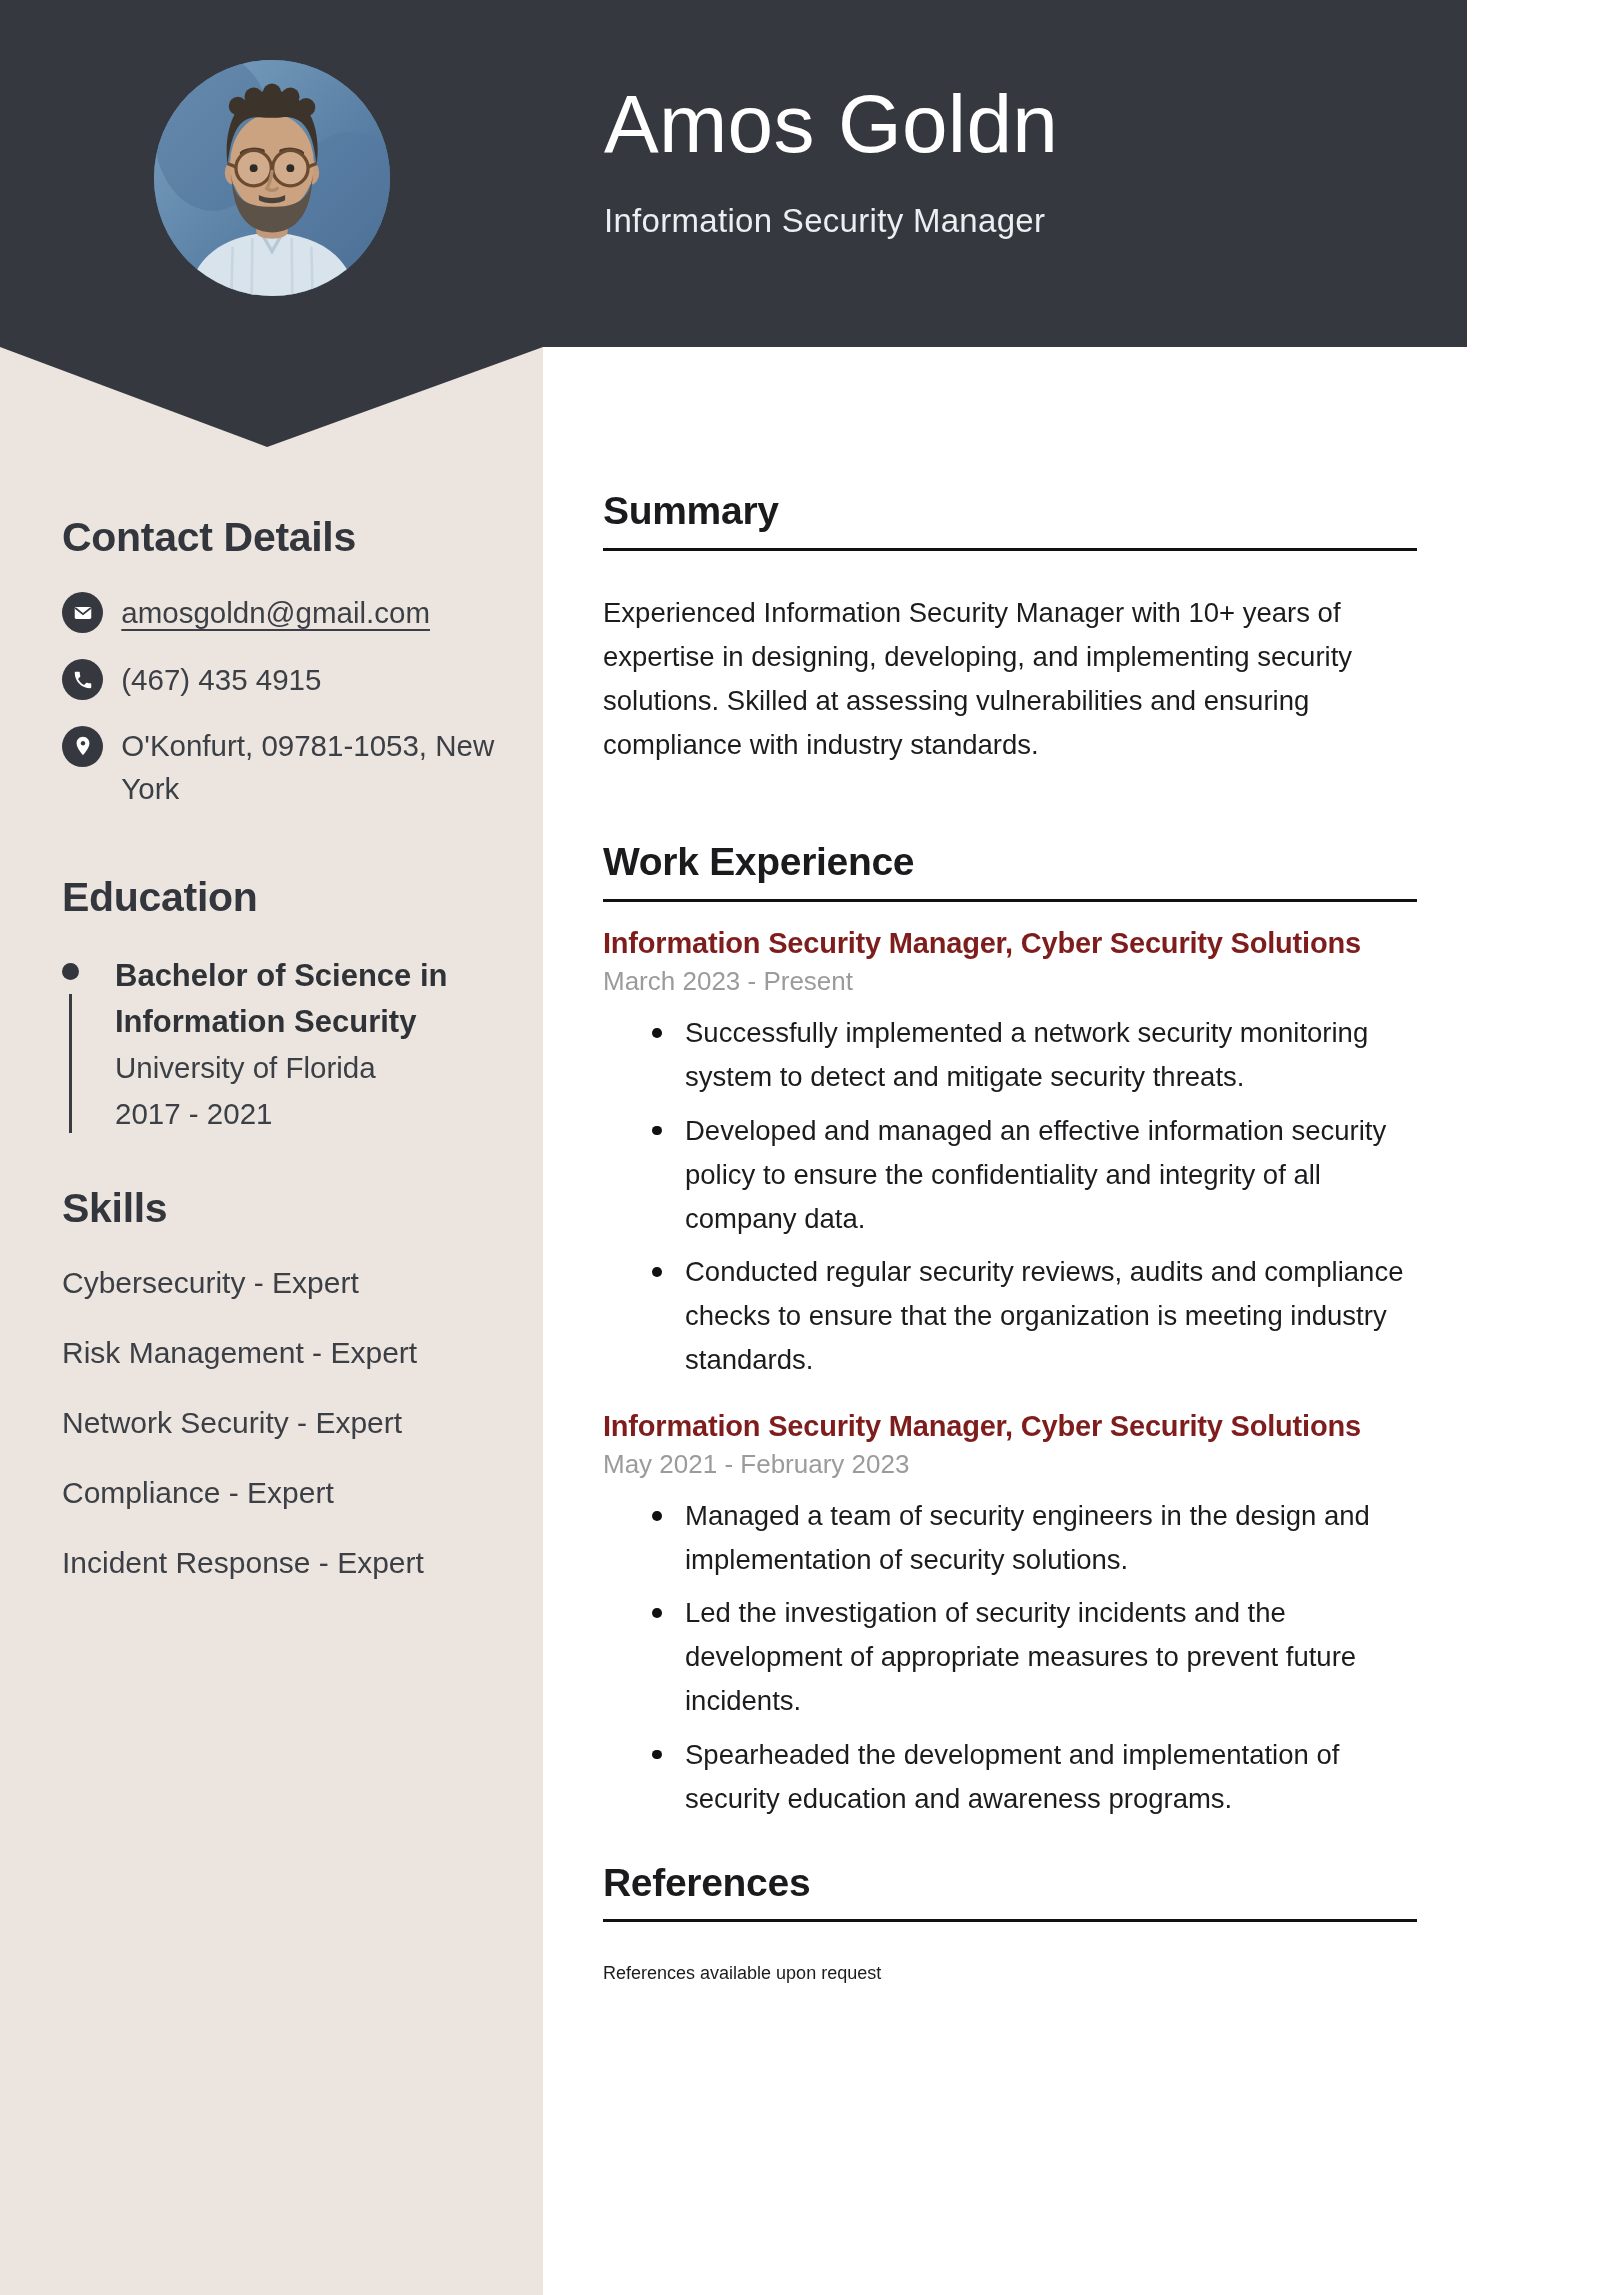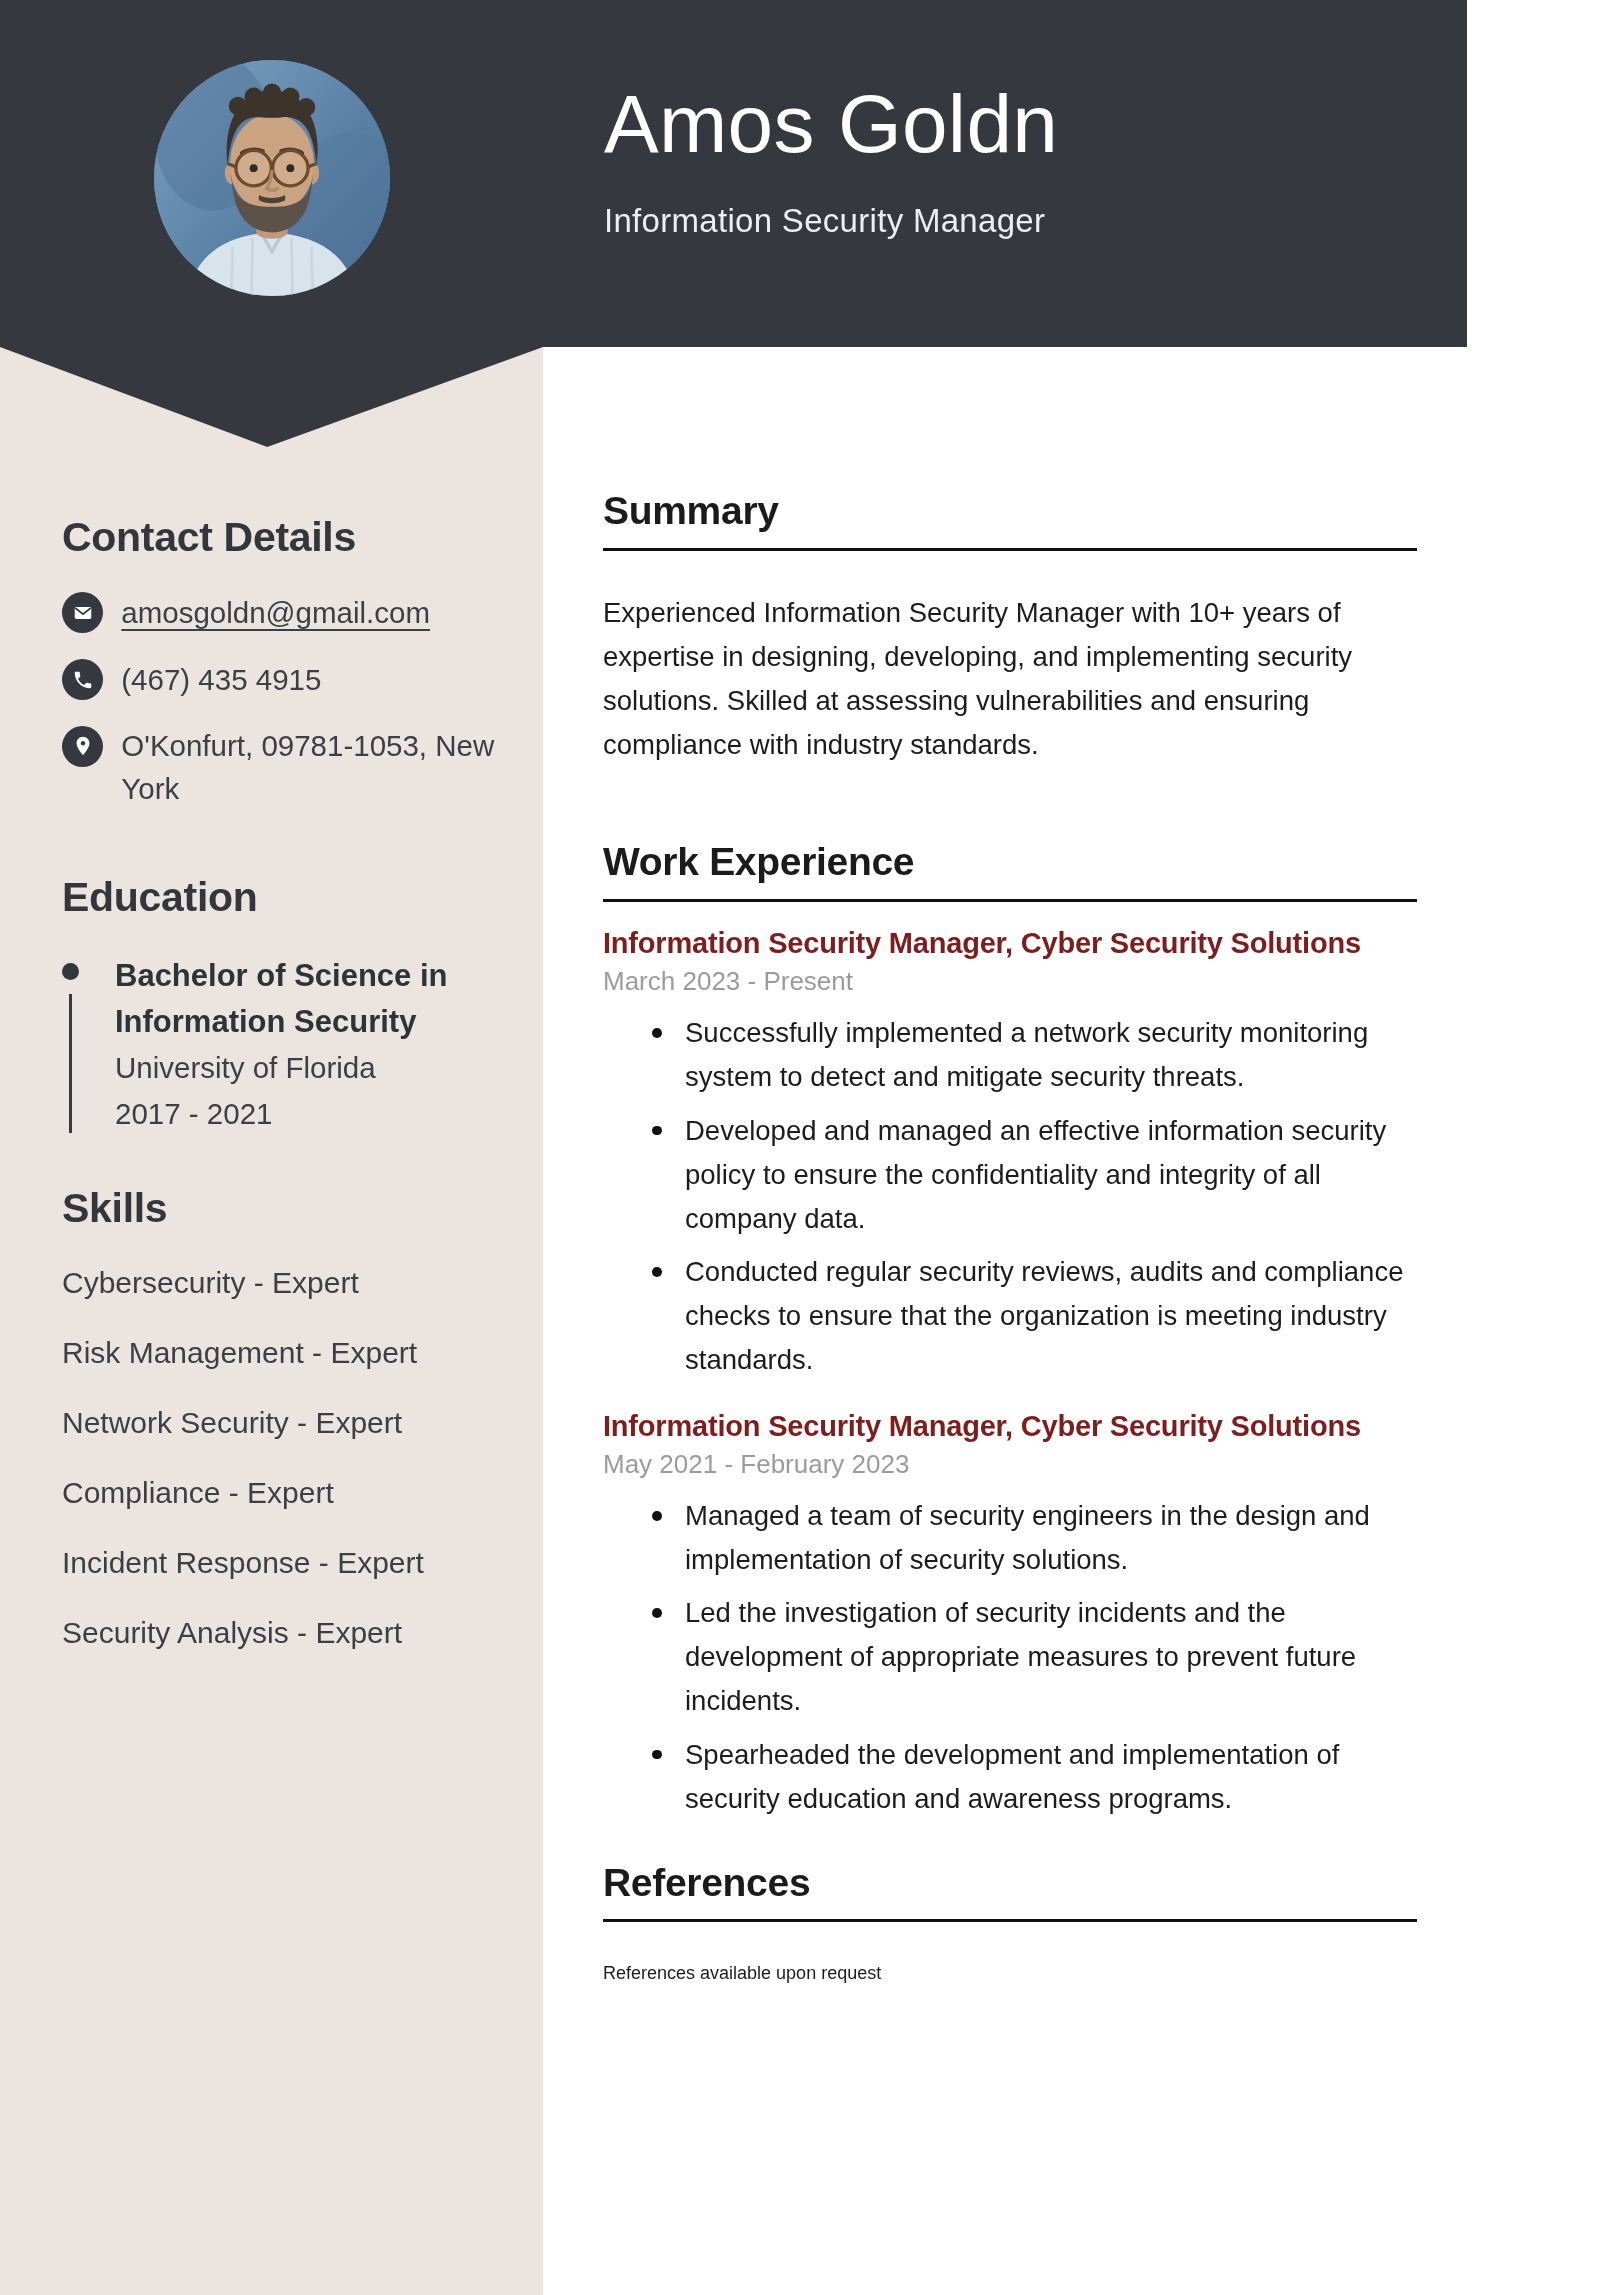--- a/index.html
+++ b/index.html
@@ -217,21 +217,20 @@
             <li>Cybersecurity - Expert</li>
 
             <li>Risk Management - Expert</li>
 
             <li>Network Security - Expert</li>
 
             <li>Compliance - Expert</li>
 
             <li>Incident Response - Expert</li>
 
-            <li>Security Analysis - Expert</li>
           </ul>
       </div>
 
     </div>
   </div>
 
   <div class="main">
 
     <div class="summary-section">
       <div class="h2">Summary</div>

